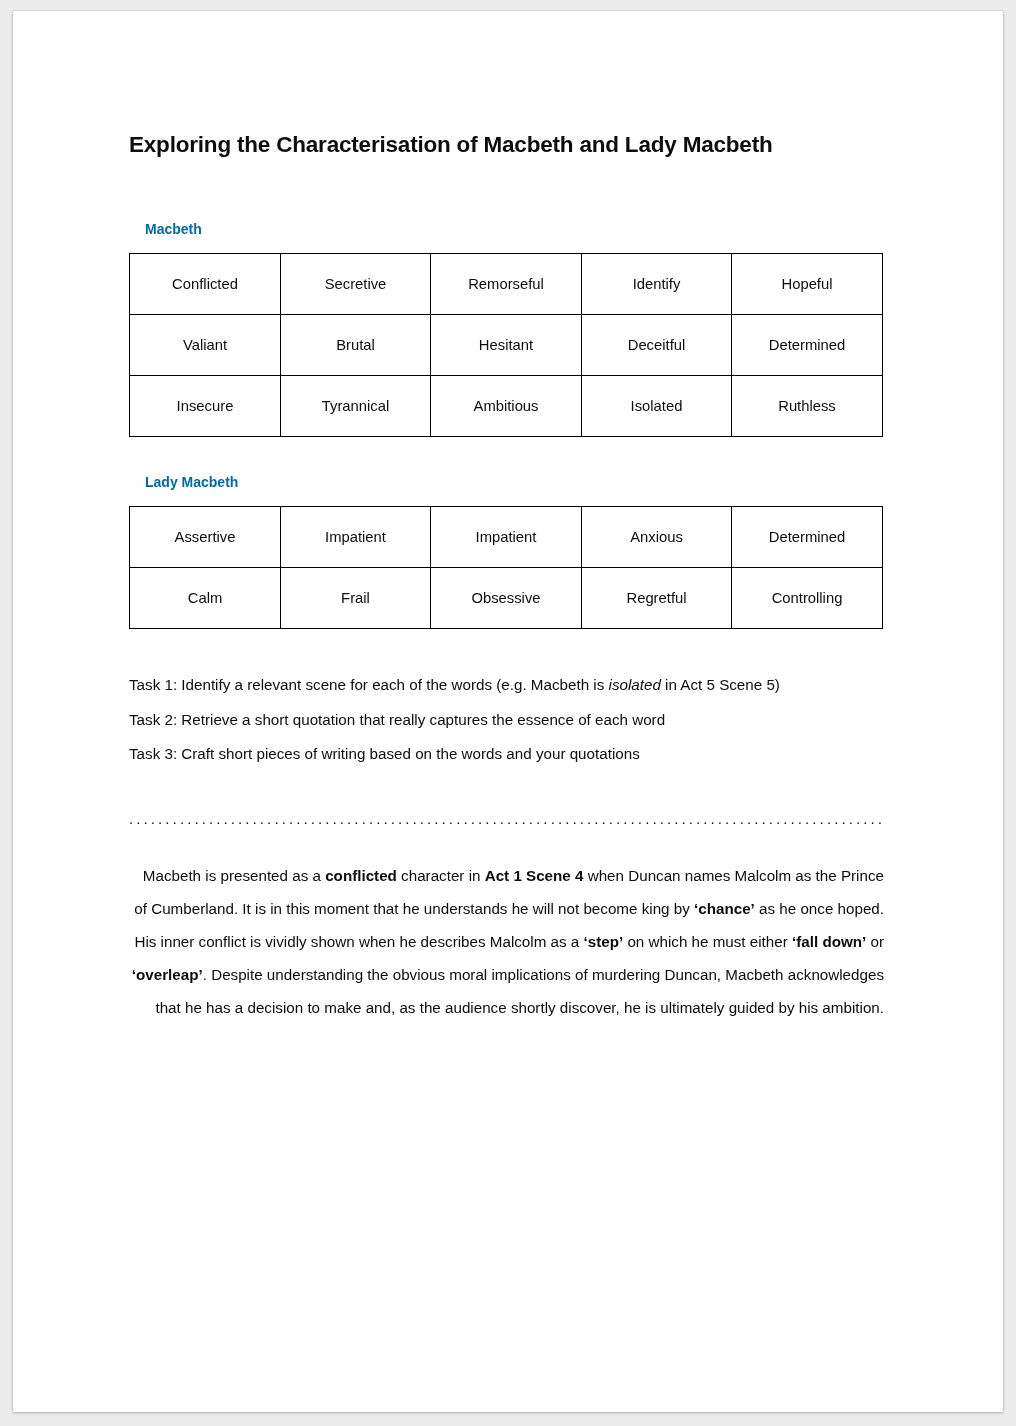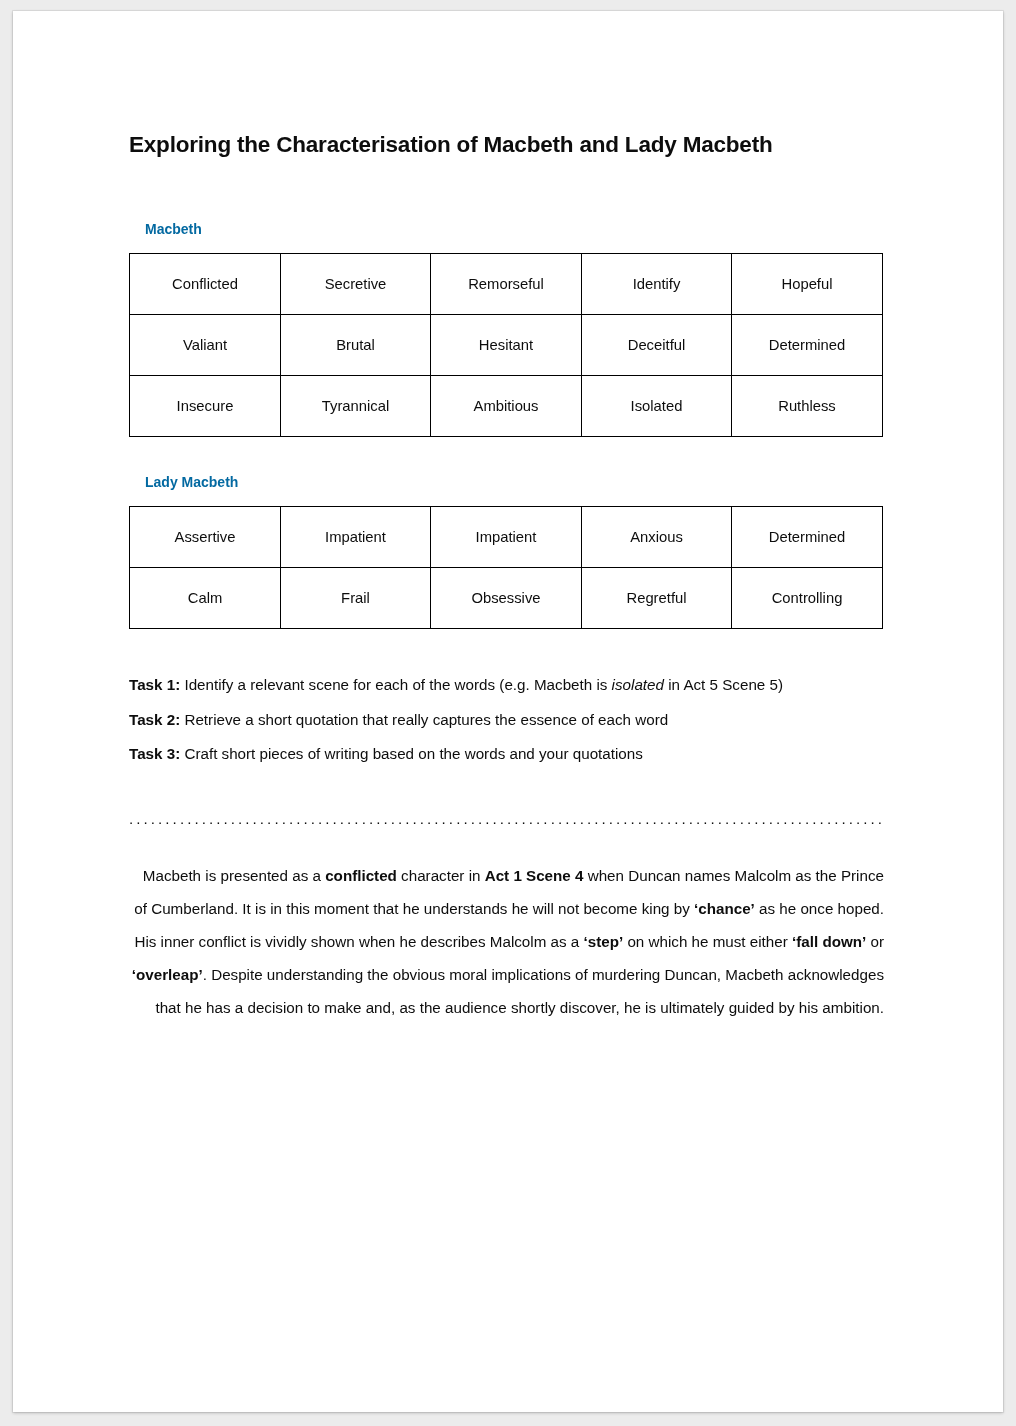--- a/index.html
+++ b/index.html
@@ -76,21 +76,21 @@
   .tasks {
     margin-top: 46px;
   }
   .task-line {
     font-size: 15.2px;
     color: #0d0d0d;
     line-height: 1.35;
     margin-bottom: 14px;
   }
   .task-line:last-child { margin-bottom: 12px; }
-  .task-line b { font-weight: bold; }
+  .task-line b { font-weight: normal; }
   .task-line i { font-style: italic; }
 
   .dotted-divider {
     margin-top: 44px;
     font-size: 15.2px;
     color: #0d0d0d;
     letter-spacing: 3.05px;
     white-space: nowrap;
     overflow: hidden;
     height: 20px;

